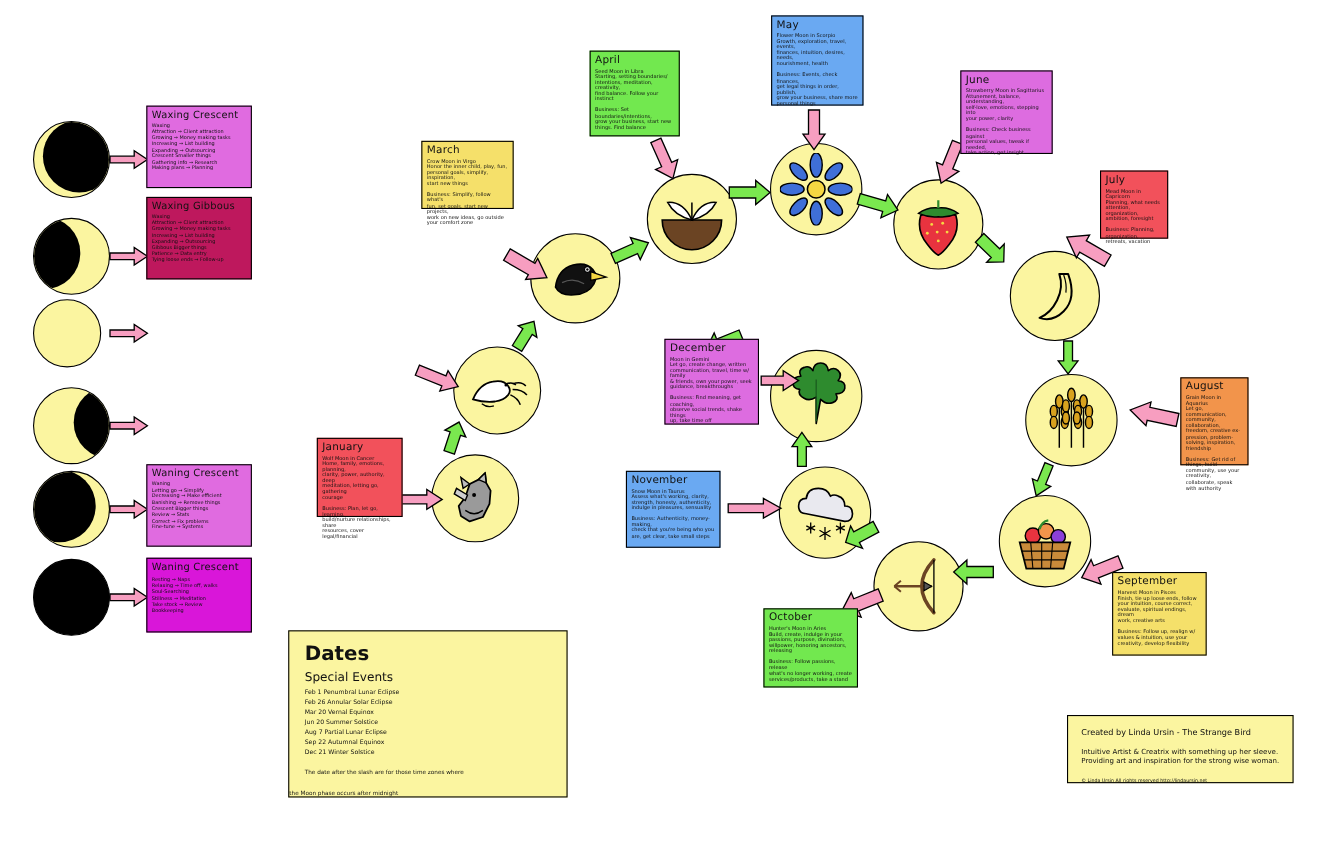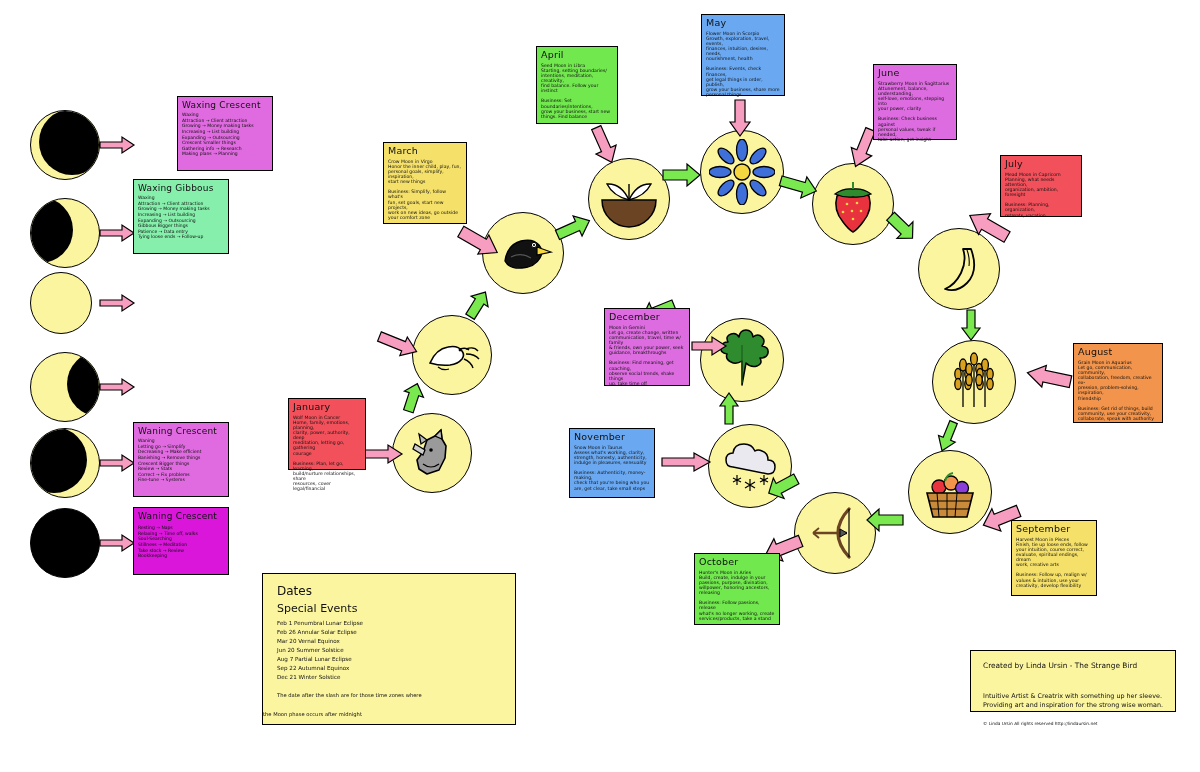--- a/index.html
+++ b/index.html
@@ -30,31 +30,31 @@
         border:1.6px solid #000;box-sizing:border-box;
         display:flex;align-items:center;justify-content:center;overflow:hidden;}
   .node svg{display:block;}
 
   
   .arrow{position:absolute;}
   .arrow svg{display:block;overflow:visible;}
 
   
   #dates{position:absolute;background:#fbf5a0;border:1.4px solid #000;box-sizing:border-box;}
-  #dates h2{font-size:12px;font-weight:normal;margin:10px 0 2px 14px;}
+  #dates h2{font-size:18px;font-weight:bold;margin:10px 0 2px 14px;}
   .dcols{display:flex;margin:0 0 0 14px;}
   .dcol{margin-right:22px;}
   .dcol h3{font-size:11px;font-weight:normal;margin:2px 0 4px 0;}
   .dcol ul{list-style:none;margin:0;padding:0;}
   .dcol li{font-size:5.6px;line-height:1.62;white-space:nowrap;}
   #dates .note{font-size:5.2px;line-height:1.5;margin:10px 0 0 14px;white-space:pre-line;}
 
   
   #credit{position:absolute;background:#fbf5a0;border:1.4px solid #000;box-sizing:border-box;padding:10px 12px;}
-  #credit .cname{font-size:7.4px;display:block;margin-bottom:22px;}
+  #credit .cname{font-size:7.4px;display:block;margin-bottom:9px;}
   #credit .cdesc{font-size:6.4px;display:block;line-height:1.45;white-space:pre-line;}
   #credit .crights{font-size:4.3px;display:block;margin-top:10px;}
 </style>
 </head>
 <body>
 
 <div id="stage">
 
   <div class="moon full" style="left:30px;top:110px;width:70px;height:70px;overflow:hidden;">
     <div class="mhalf" style="left:8px;top:-2px;width:66px;height:66px;background:#000;"></div>
@@ -100,32 +100,32 @@
     <svg width="36" height="18" viewBox="0 0 36 18">
         <path d="M0 6 L22 6 L22 1 L34 9 L22 17 L22 12 L0 12 Z" fill="#f79ec0" stroke="#000" stroke-width="1.2"></path>
       </svg>
   </div>
   <div class="arrow" style="left:100px;top:534px;">
     <svg width="36" height="18" viewBox="0 0 36 18">
         <path d="M0 6 L22 6 L22 1 L34 9 L22 17 L22 12 L0 12 Z" fill="#f79ec0" stroke="#000" stroke-width="1.2"></path>
       </svg>
   </div>
 
-  <div class="box phase" style="left:133px;top:96px;width:96px;height:75px;background:#e06be0;margin-left:44px;">
+  <div class="box phase" style="left:133px;top:96px;width:96px;height:75px;background:#e06be0;">
     <span class="ttl">Waxing Crescent</span>
     <span class="sub">Waxing
 Attraction → Client attraction
 Growing → Money making tasks
 Increasing → List building
 Expanding → Outsourcing
 Crescent Smaller things
 Gathering info → Research
 Making plans → Planning</span>
   </div>
-  <div class="box phase" style="left:133px;top:179px;width:96px;height:75px;background:#86efac;">
+  <div class="box phase" style="left:133px;top:179px;width:96px;height:75px;background:#be185d;">
     <span class="ttl">Waxing Gibbous</span>
     <span class="sub">Waxing
 Attraction → Client attraction
 Growing → Money making tasks
 Increasing → List building
 Expanding → Outsourcing
 Gibbous Bigger things
 Patience → Data entry
 Tying loose ends → Follow-up</span>
   </div>
@@ -427,21 +427,21 @@
 Home, family, emotions, planning,
 clarity, power, authority, deep
 meditation, letting go, gathering
 courage</span>
     <span class="biz">Business: Plan, let go, learning,
 build/nurture relationships, share
 resources, cover legal/financial</span>
   </div>
 
 
-  <div class="box" style="left:383px;top:142px;width:84px;height:82px;background:#f5e06a;">
+  <div class="box" style="left:383px;top:128px;width:84px;height:62px;background:#f5e06a;">
     <span class="ttl">March</span>
     <span class="sub">Crow Moon in Virgo
 Honor the inner child, play, fun,
 personal goals, simplify, inspiration,
 start new things</span>
     <span class="biz">Business: Simplify, follow what's
 fun, set goals, start new projects,
 work on new ideas, go outside
 your comfort zone</span>
   </div>
@@ -473,30 +473,30 @@
     <span class="ttl">June</span>
     <span class="sub">Strawberry Moon in Sagittarius
 Attunement, balance, understanding,
 self-love, emotions, stepping into
 your power, clarity</span>
     <span class="biz">Business: Check business against
 personal values, tweak if needed,
 take action, get insight</span>
   </div>
 
-  <div class="box" style="left:1000px;top:155px;width:82px;height:62px;background:#f2515b;">
+  <div class="box" style="left:1000px;top:155px;width:62px;height:62px;background:#f2515b;">
     <span class="ttl">July</span>
     <span class="sub">Mead Moon in Capricorn
 Planning, what needs attention,
 organization, ambition, foresight</span>
     <span class="biz">Business: Planning, organization,
 retreats, vacation</span>
   </div>
 
-  <div class="box" style="left:1073px;top:343px;width:90px;height:80px;background:#f2944b;">
+  <div class="box" style="left:1073px;top:343px;width:62px;height:80px;background:#f2944b;">
     <span class="ttl">August</span>
     <span class="sub">Grain Moon in Aquarius
 Let go, communication, community,
 collaboration, freedom, creative ex-
 pression, problem-solving, inspiration,
 friendship</span>
     <span class="biz">Business: Get rid of things, build
 community, use your creativity,
 collaborate, speak with authority</span>
   </div>

